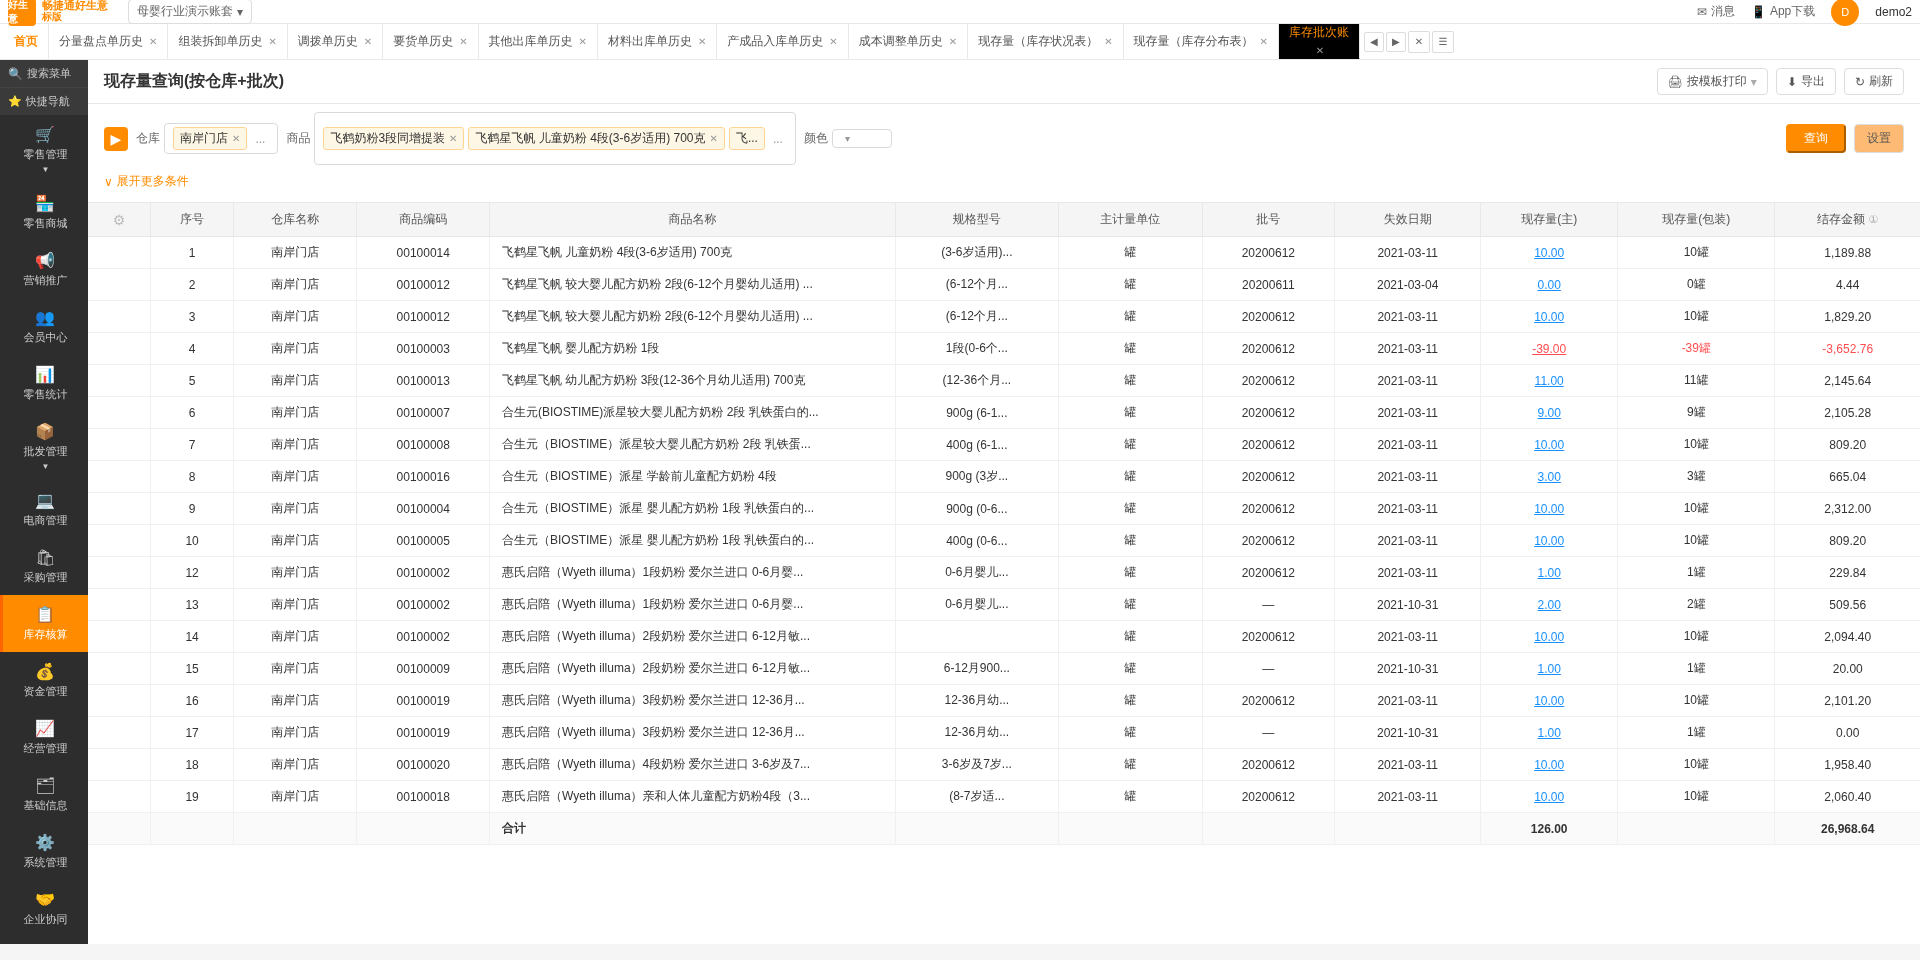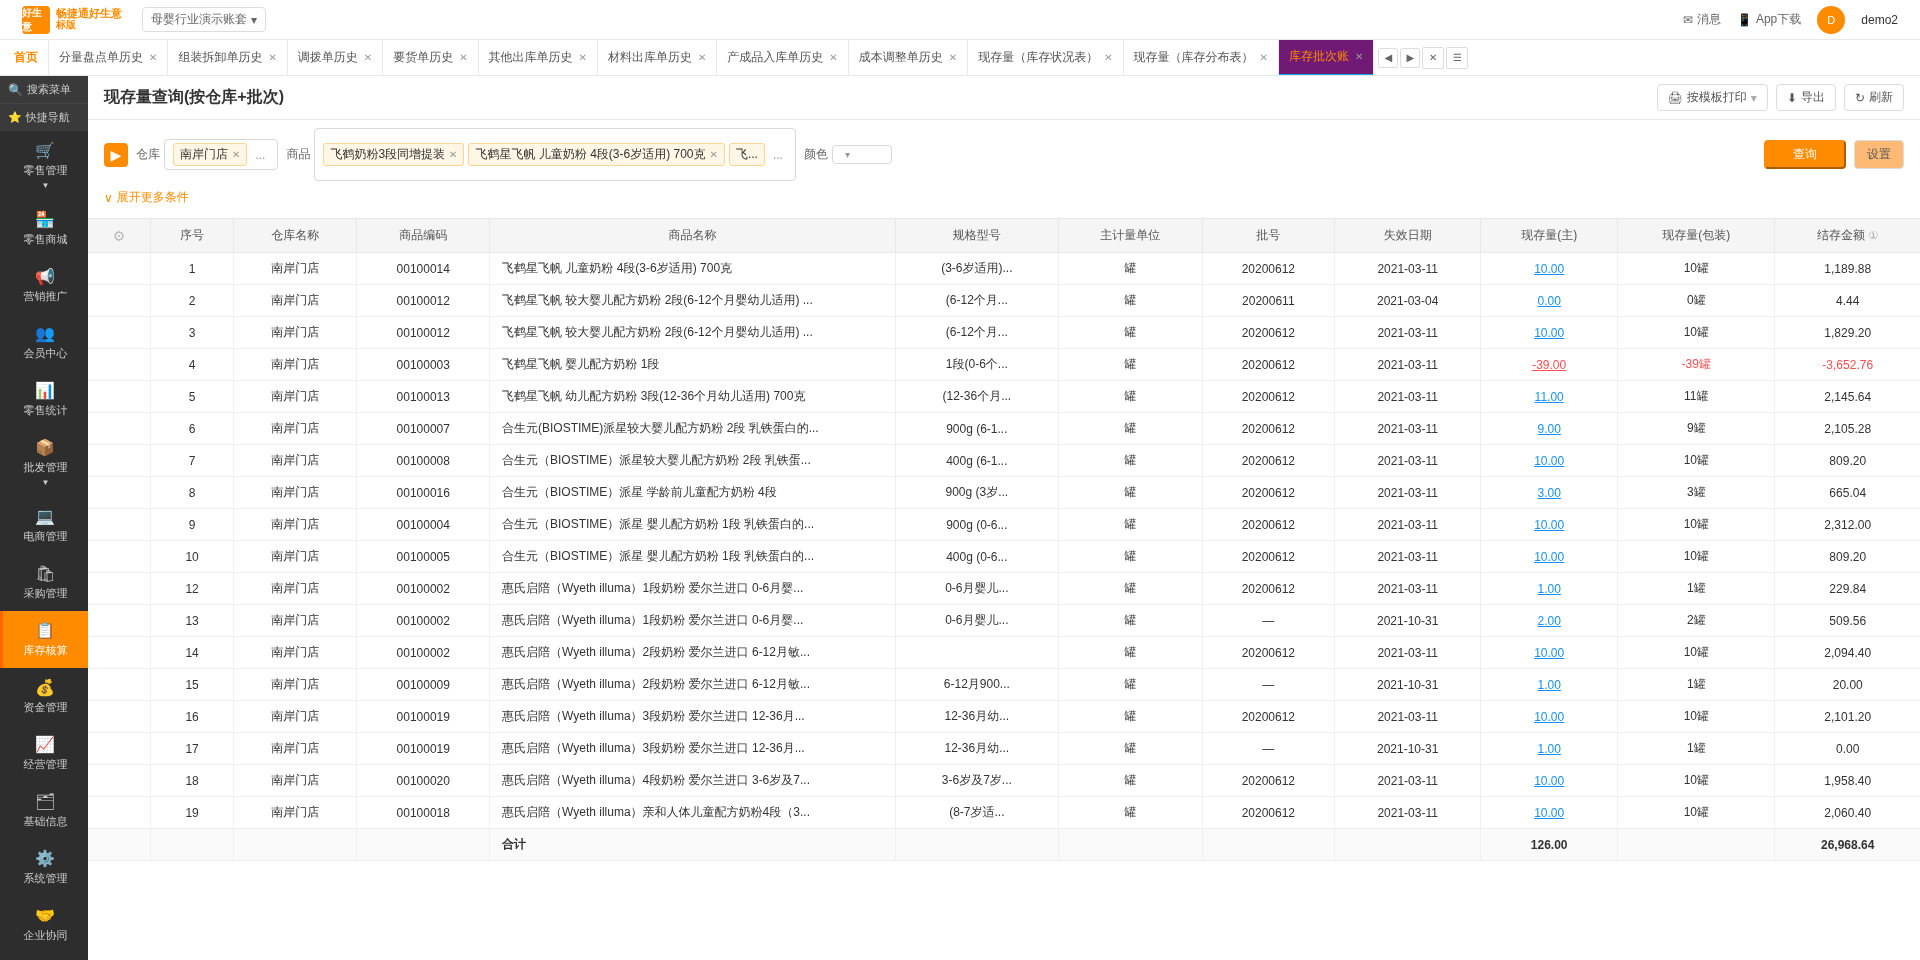--- a/index.html
+++ b/index.html
@@ -1,33 +1,33 @@
 <!DOCTYPE html>
 <html><head>
   <meta charset="utf-8">
   <style>
     * { box-sizing: border-box; margin: 0; padding: 0; }
     body { font-family: 'Microsoft YaHei', Arial, sans-serif; font-size: 12px; background: #f5f5f5; color: #333; overflow: hidden; }
 
     
-    .top-bar { display: flex; align-items: center; background: #fff; height: 40px; border-bottom: 1px solid #e8e8e8; padding: 0 22px; gap: 12px; }
+    .top-bar { display: flex; align-items: center; background: #fff; height: 24px; border-bottom: 1px solid #e8e8e8; padding: 0 8px; gap: 12px; }
     .logo { display: flex; align-items: center; gap: 6px; }
     .logo-icon { width: 28px; height: 28px; background: #ff8c00; border-radius: 4px; display: flex; align-items: center; justify-content: center; color: #fff; font-size: 10px; font-weight: bold; }
     .logo-text { font-size: 11px; color: #ff8c00; font-weight: bold; line-height: 1.2; }
     .enterprise-select { display: flex; align-items: center; gap: 4px; border: 1px solid #ddd; border-radius: 4px; padding: 3px 8px; font-size: 12px; color: #333; cursor: pointer; background: #fff; margin-left: 8px; }
     .enterprise-select span { color: #666; }
     .top-right { margin-left: auto; display: flex; align-items: center; gap: 16px; }
     .top-icon-btn { display: flex; align-items: center; gap: 4px; color: #666; cursor: pointer; font-size: 12px; }
     .user-avatar { width: 28px; height: 28px; border-radius: 50%; background: #ff8c00; display: flex; align-items: center; justify-content: center; color: #fff; font-size: 11px; cursor: pointer; }
     .username { font-size: 12px; color: #333; cursor: pointer; }
 
     
     .nav-tabs { display: flex; align-items: center; background: #fff; border-bottom: 1px solid #e8e8e8; height: 36px; overflow: hidden; padding: 0 4px; }
     .nav-tab { display: flex; align-items: center; padding: 0 10px; height: 36px; border-right: 1px solid #e8e8e8; font-size: 12px; color: #555; cursor: pointer; white-space: nowrap; gap: 4px; flex-shrink: 0; }
-    .nav-tab.active { color: #ff8c00; border-bottom: 2px solid #0ea5e9; background: #701a75; }
+    .nav-tab.active { color: #ff8c00; border-bottom: 2px solid #000000; background: #000000; flex-direction: column; }
     .nav-tab.home { color: #ff8c00; font-weight: bold; }
     .nav-tab .close-x { color: #999; font-size: 10px; margin-left: 2px; }
     .nav-arrows { display: flex; align-items: center; gap: 2px; margin-left: 4px; }
     .nav-arrow-btn { width: 20px; height: 20px; display: flex; align-items: center; justify-content: center; border: 1px solid #ddd; border-radius: 2px; cursor: pointer; color: #666; font-size: 10px; }
     .nav-close-all { display: flex; align-items: center; gap: 2px; margin-left: 2px; }
     .nav-close-btn { width: 22px; height: 22px; display: flex; align-items: center; justify-content: center; border: 1px solid #ddd; border-radius: 2px; cursor: pointer; color: #666; font-size: 10px; }
 
     
     .main-layout { display: flex; height: calc(100vh - 76px); }
 
@@ -42,21 +42,21 @@
     .sidebar-item.has-sub::after { content: '▼'; font-size: 8px; color: inherit; }
 
     
     .content-area { flex: 1; display: flex; flex-direction: column; overflow: hidden; }
 
     
     .page-header { background: #fff; padding: 8px 16px; border-bottom: 1px solid #e8e8e8; display: flex; align-items: center; justify-content: space-between; }
     .page-title { font-size: 16px; font-weight: bold; color: #333; }
     .page-actions { display: flex; align-items: center; gap: 8px; }
     .action-btn { display: flex; align-items: center; gap: 4px; padding: 4px 10px; border: 1px solid #ddd; border-radius: 4px; background: #fff; cursor: pointer; font-size: 12px; color: #555; }
-    .action-btn-primary { background: #ff8c00; color: #fff; border-color: #ff8c00; border-radius: 4px; padding: 4px 27px; font-size: 12px; cursor: pointer; }
+    .action-btn-primary { background: #ff8c00; color: #fff; border-color: #ff8c00; border-radius: 4px; padding: 4px 16px; font-size: 12px; cursor: pointer; }
     .action-btn-setting { border: 1px solid #ddd; border-radius: 4px; padding: 4px 12px; font-size: 12px; cursor: pointer; background: #fdba74; color: #555; }
 
     
     .filter-area { background: #fff; padding: 8px 16px; border-bottom: 1px solid #e8e8e8; }
     .filter-row { display: flex; align-items: center; gap: 8px; flex-wrap: wrap; }
     .filter-toggle-btn { width: 24px; height: 24px; background: #ff8c00; color: #fff; border: none; border-radius: 4px; cursor: pointer; display: flex; align-items: center; justify-content: center; font-size: 14px; flex-shrink: 0; }
     .filter-group { display: flex; align-items: center; gap: 4px; }
     .filter-label { color: #666; font-size: 12px; white-space: nowrap; }
     .filter-value { display: flex; align-items: center; gap: 4px; border: 1px solid #d9d9d9; border-radius: 4px; padding: 3px 8px; background: #fff; min-width: 80px; font-size: 12px; }
     .filter-tag { display: flex; align-items: center; gap: 4px; background: #fff7e6; border: 1px solid #ffd591; border-radius: 3px; padding: 2px 6px; font-size: 12px; color: #333; }

